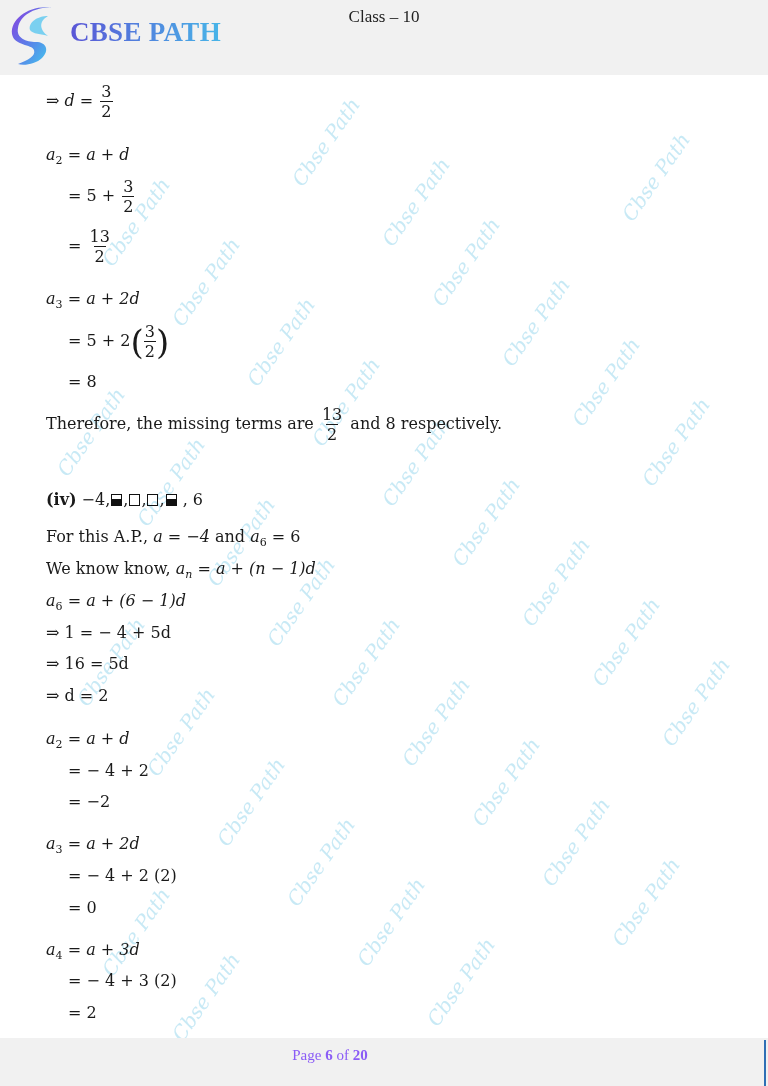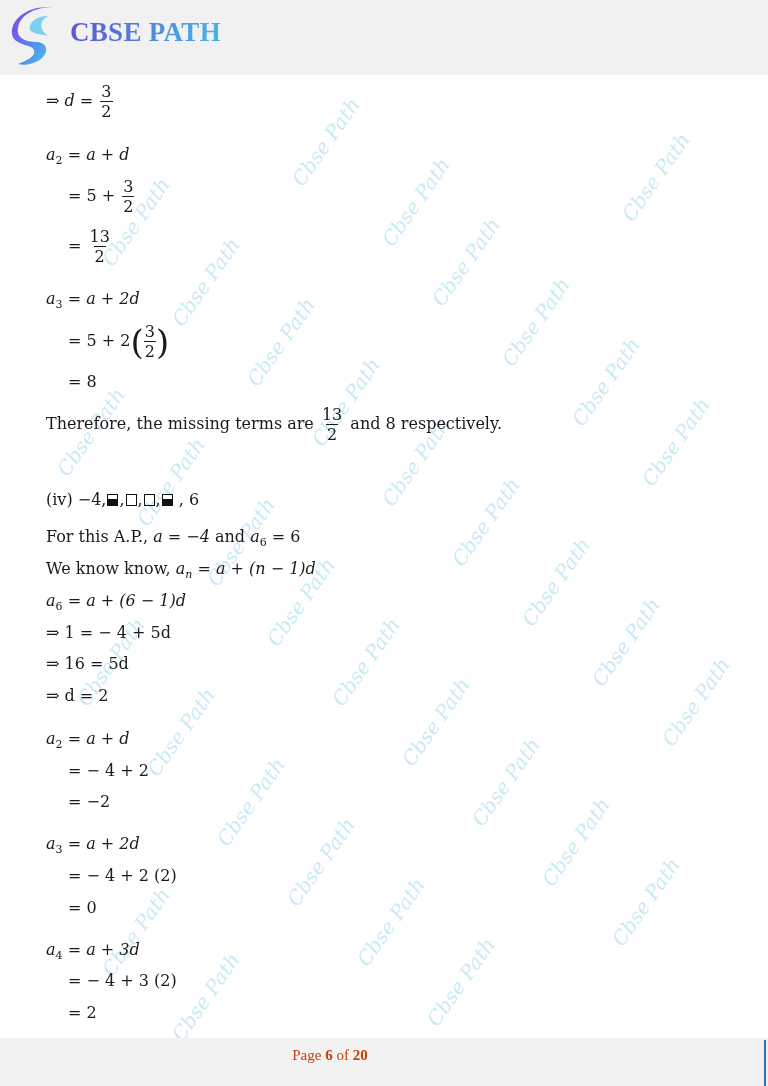--- a/index.html
+++ b/index.html
@@ -36,31 +36,31 @@
   .line {
     position: absolute; font-family: "DejaVu Serif", serif; font-size: 16px;
     white-space: nowrap; line-height: 20px;
   }
   .m { font-style: italic; }
   sub { font-size: 11px; vertical-align: -4px; line-height: 0; }
   .frac { display: inline-flex; flex-direction: column; align-items: center; vertical-align: middle; margin: 0 2px; }
   .frac .num { font-size: 16px; line-height: 19px; padding: 0 1px; }
   .frac .den { font-size: 16px; line-height: 19px; border-top: 1.2px solid #1a1a1a; padding: 0 1px; }
   .paren { font-size: 34px; line-height: 34px; vertical-align: middle; font-weight: 200; }
-  .bold { font-weight: normal; }
+  .bold { font-weight: bold; }
   .box { display: inline-block; width: 11px; height: 12px; border: 1.5px solid #111; vertical-align: -1px; margin: 0 1px; box-sizing: border-box; }
   .box.half { background: linear-gradient(#fff 0 45%, #111 45% 100%); }
 
   .footer {
     position: absolute; left: 0; top: 1038px; width: 768px; height: 48px;
     background: #f1f1f1;
   }
   .page-num {
     position: absolute; left: 0; width: 660px; top: 9px; text-align: center;
-    font-family: "Liberation Serif", serif; font-size: 15px; color: #c2410c;
+    font-family: "Liberation Serif", serif; font-size: 15px; color: #8b5cf6;
   }
   .page-num b { font-weight: bold; }
   .footer-bar { position: absolute; left: 764px; top: 2px; width: 2px; height: 46px; background: #2f6fb5; }
 </style>
 </head>
 <body>
 
 <div class="header">
   <svg class="logo" viewBox="0 0 58 66">
     <defs>
@@ -68,20 +68,21 @@
         <stop offset="0" stop-color="#8a3fe0"></stop>
         <stop offset="0.5" stop-color="#5b7de8"></stop>
         <stop offset="1" stop-color="#3fd0ee"></stop>
       </linearGradient>
     </defs>
     <path d="M44 4 C30 2 12 10 10 24 C8 34 18 38 28 38 C38 38 42 46 34 54 C28 60 16 62 10 60 C20 56 28 52 26 46 C24 40 6 42 4 30 C2 14 24 0 44 4 Z" fill="url(#lg1)"></path>
     <path d="M40 12 C30 12 20 18 22 26 C24 30 34 30 40 32 C32 26 30 18 40 12 Z" fill="#5cc8f0" opacity="0.8"></path>
   </svg>
   <div class="brand">CBSE PATH</div>
   <div class="header-text">
+    <div>Class – 10</div>
   </div>
 </div>
 
 <div class="wm-layer">
   <span class="wm" style="left:275px;top:130px">Cbse Path</span>
   <span class="wm" style="left:605px;top:165px">Cbse Path</span>
   <span class="wm" style="left:85px;top:210px">Cbse Path</span>
   <span class="wm" style="left:365px;top:190px">Cbse Path</span>
   <span class="wm" style="left:155px;top:270px">Cbse Path</span>
   <span class="wm" style="left:415px;top:250px">Cbse Path</span>

